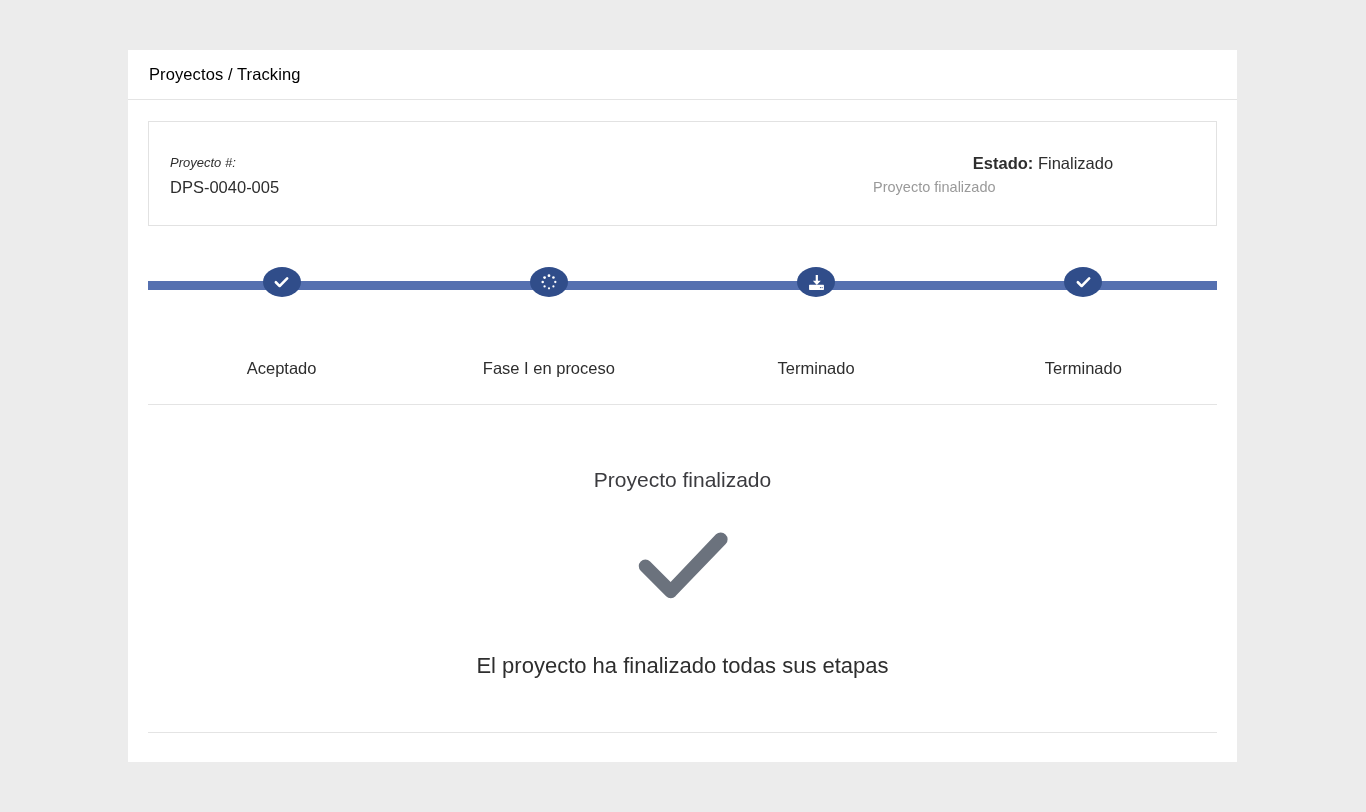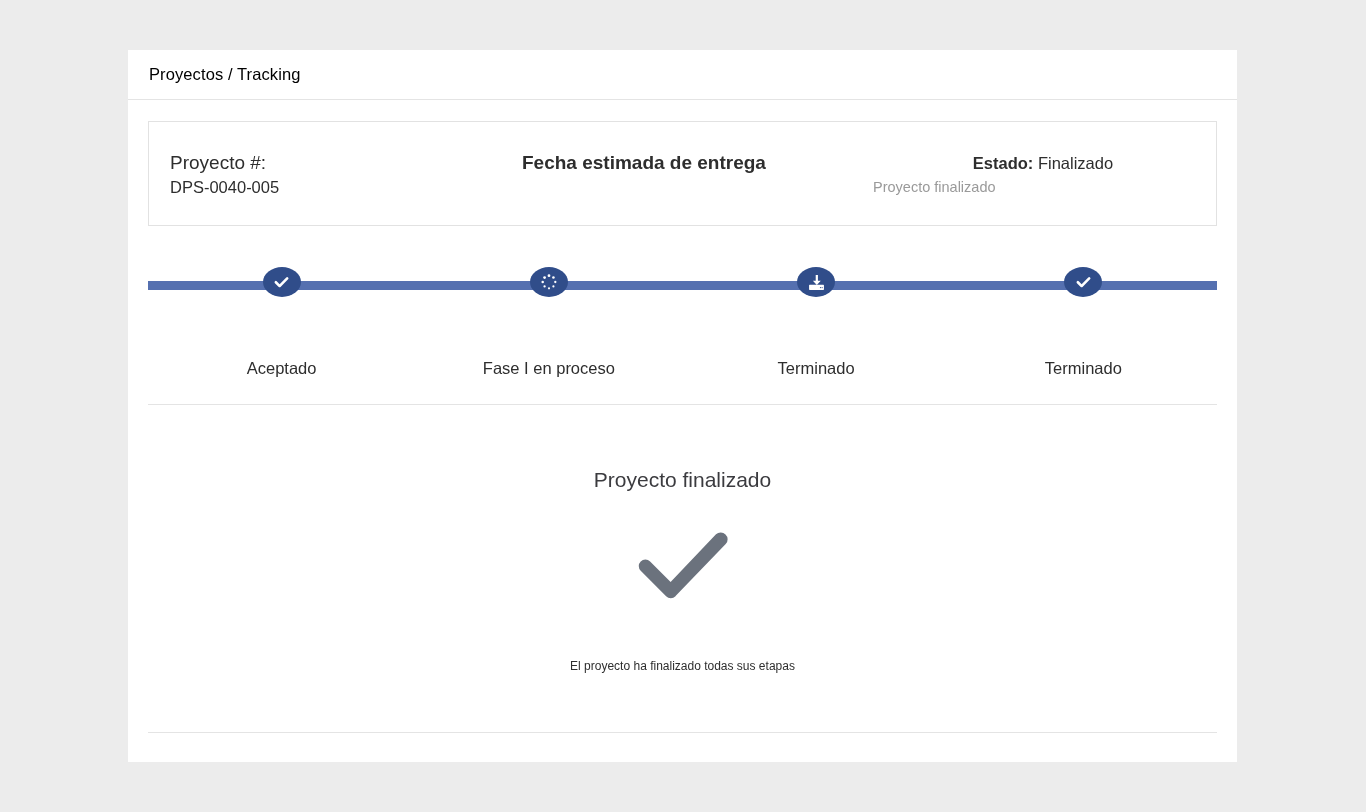--- a/index.html
+++ b/index.html
@@ -60,24 +60,25 @@
     box-sizing: border-box;
   }
   .info-col {
     box-sizing: border-box;
   }
   .info-col.c1 { width: 352px; }
   .info-col.c2 { width: 351px; }
   .info-col.c3 { width: 340px; }
 
   .info-label {
-    font-size: 19px;
-    color: #2e2e2e;
-    line-height: 24px;
-    white-space: nowrap;
+    font-size: 13px;
+    color: #2e2e2e;
+    line-height: 24px;
+    white-space: nowrap;
+    font-style: italic;
   }
   .info-label.bold { font-weight: bold; }
   .info-value {
     font-size: 16.5px;
     color: #2e2e2e;
     line-height: 24px;
     white-space: nowrap;
   }
   .info-state-line {
     font-size: 16.5px;
@@ -167,21 +168,21 @@
   }
   .result-icon {
     margin-top: 36px;
     height: 84px;
     display: flex;
     align-items: center;
     justify-content: center;
   }
   .result-caption {
     margin-top: 42px;
-    font-size: 12px;
+    font-size: 22px;
     color: #2e2e2e;
     line-height: 22px;
   }
 </style>
 </head>
 <body>
 
 <div class="panel">
 
   <div class="panel-header">
@@ -192,21 +193,20 @@
 
     <div class="info-card">
       <div class="info-grid">
 
         <div class="info-col c1">
           <div class="info-label">Proyecto #:</div>
           <div class="info-value">DPS-0040-005</div>
         </div>
 
         <div class="info-col c2">
-          <div class="info-label bold">Fecha estimada de entrega</div>
         </div>
 
         <div class="info-col c3">
           <div class="info-state-line">
             <span class="state-key">Estado:</span>
             <span>Finalizado</span>
           </div>
           <div class="info-substatus">Proyecto finalizado</div>
         </div>
 

